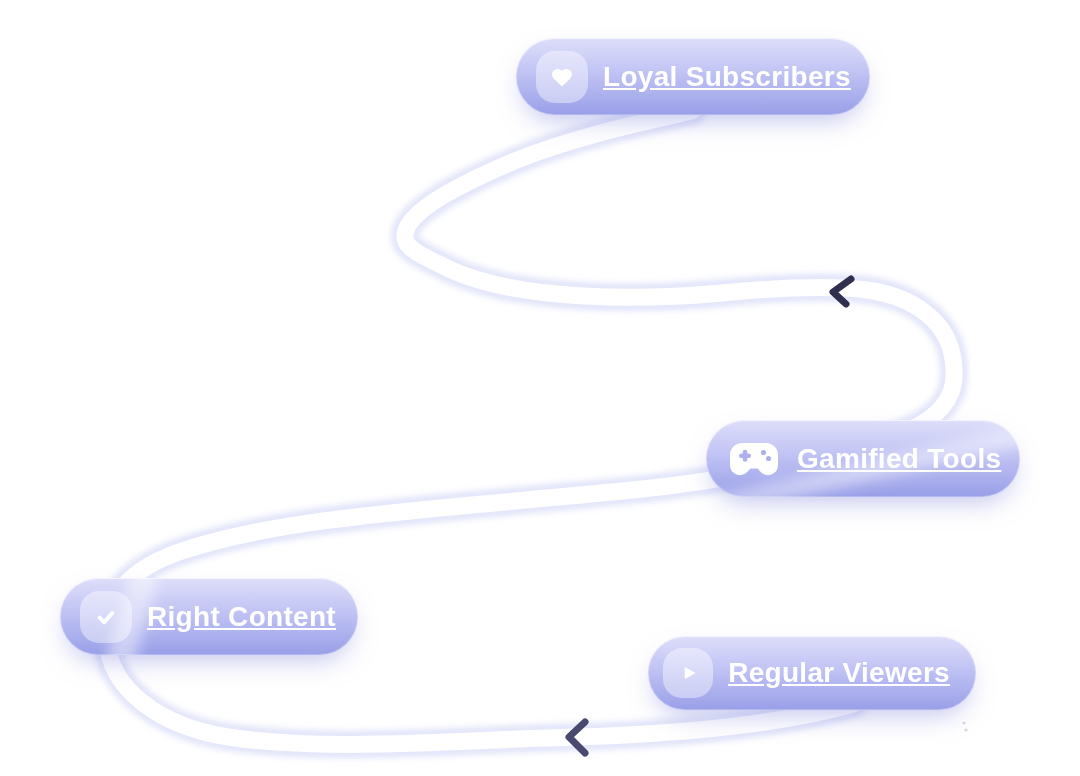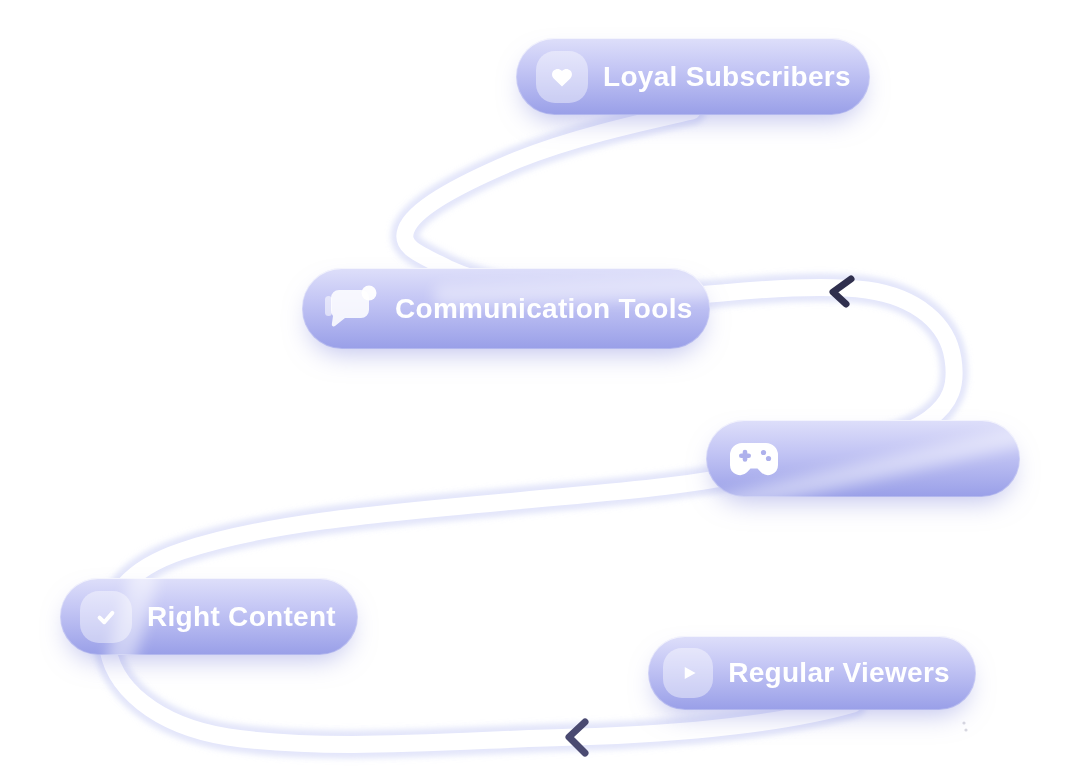--- a/index.html
+++ b/index.html
@@ -21,21 +21,21 @@
     border-radius:40px;
     color:#ffffff;
     font-size:28px;font-weight:600;letter-spacing:.3px;
     background:linear-gradient(180deg,#dedffa 0%,#c5c7f5 38%,#999fe8 100%);
     box-shadow:0 12px 26px -8px rgba(128,134,219,.5),
                inset 0 1px 0 rgba(255,255,255,.55),
                inset 0 0 0 1px rgba(255,255,255,.25);
     overflow:hidden;
     cursor:default;
   }
-  .badge .label{position:relative;z-index:2;white-space:nowrap;}
+  .badge .label{position:relative;z-index:2;white-space:nowrap;text-decoration:underline;}
   .icon-box{
     position:relative;z-index:2;
     flex:0 0 auto;
     width:52px;height:52px;
     border-radius:19px;
     background:rgba(255,255,255,.42);
     display:flex;align-items:center;justify-content:center;
   }
   .icon-raw{
     position:relative;z-index:2;
@@ -106,43 +106,33 @@
 
   <div class="badge pos-loyal">
     <span class="icon-box">
       <svg width="28" height="28" viewBox="0 0 24 24">
         <path fill="#ffffff" d="M12 20.2 4.9 13.3 C3 11.4 3 8.3 4.9 6.5 C6.8 4.7 9.8 4.7 11.6 6.5 L12 6.9 L12.4 6.5 C14.2 4.7 17.2 4.7 19.1 6.5 C21 8.3 21 11.4 19.1 13.3 Z"></path>
       </svg>
     </span>
     <span class="label">Loyal Subscribers</span>
   </div>
 
-  <div class="badge pos-communication">
-    <span class="sheen sheen-communication"></span>
-    <span class="icon-raw">
-      <svg width="56" height="50" viewBox="0 0 56 50">
-        <rect x="2" y="12" width="7" height="20" rx="3.5" fill="#ffffff" opacity="0.55"></rect>
-        <path fill="#ffffff" opacity="0.85" d="M16 6 H38 a8 8 0 0 1 8 8 V26 a8 8 0 0 1 -8 8 H22 L12 42 a2 2 0 0 1 -3.2 -1.8 L10 32 a8 8 0 0 1 -2 -6 V14 a8 8 0 0 1 8 -8 Z"></path>
-        <circle cx="46" cy="9" r="7.5" fill="#ffffff" opacity="0.95"></circle>
-      </svg>
-    </span>
-    <span class="label">Communication Tools</span>
-  </div>
 
   <div class="badge pos-gamified">
     <span class="sheen sheen-gamified"></span>
     <span class="icon-raw" style="width:56px">
       <svg width="52" height="40" viewBox="0 0 52 40">
         <path fill="#ffffff" d="M14 4 H38 a12 12 0 0 1 12 12 V26 a10 10 0 0 1 -17 7.2 L29.5 29.5 H22.5 L19 33.2 A10 10 0 0 1 2 26 V16 A12 12 0 0 1 14 4 Z"></path>
         <rect x="11" y="14.5" width="12" height="4.6" rx="2.3" fill="#aeb1ec"></rect>
         <rect x="14.7" y="10.8" width="4.6" height="12" rx="2.3" fill="#aeb1ec"></rect>
         <circle cx="35.5" cy="13.5" r="2.6" fill="#aeb1ec"></circle>
         <circle cx="40.5" cy="19.5" r="2.6" fill="#aeb1ec"></circle>
       </svg>
     </span>
+    <span class="label">Gamified Tools</span>
   </div>
 
   <div class="badge pos-right">
     <span class="sheen sheen-right"></span>
     <span class="icon-box">
       <svg width="28" height="28" viewBox="0 0 24 24">
         <path fill="none" stroke="#ffffff" stroke-width="3.4" stroke-linecap="round" stroke-linejoin="round" d="M6.5 12.5 L10.5 16.5 L17.5 8.5"></path>
       </svg>
     </span>
     <span class="label">Right Content</span>

